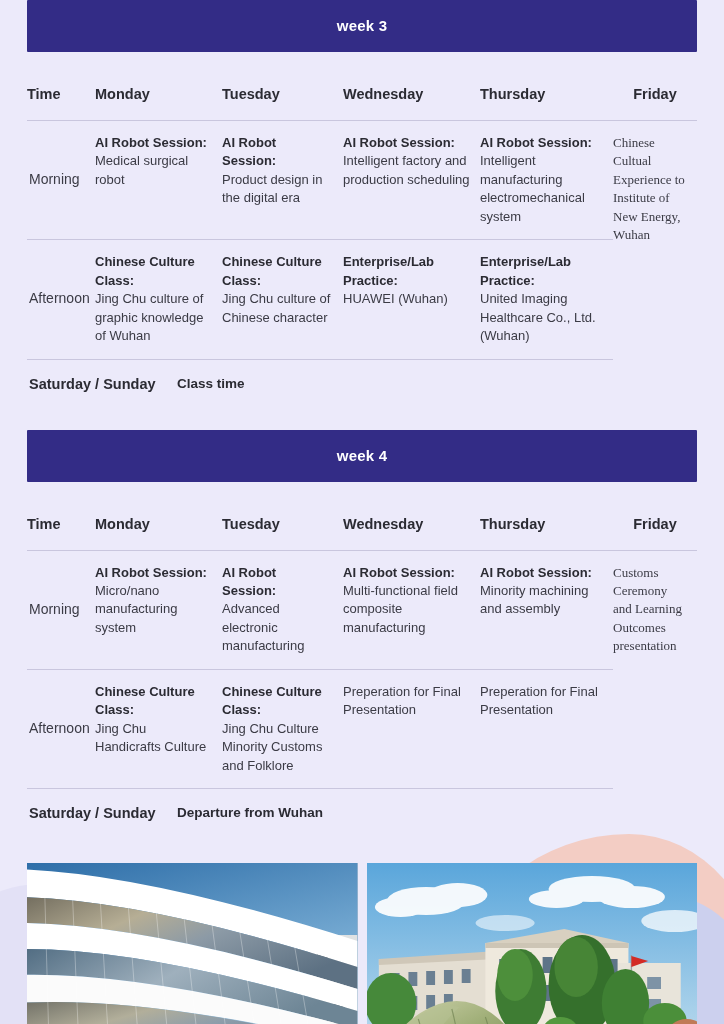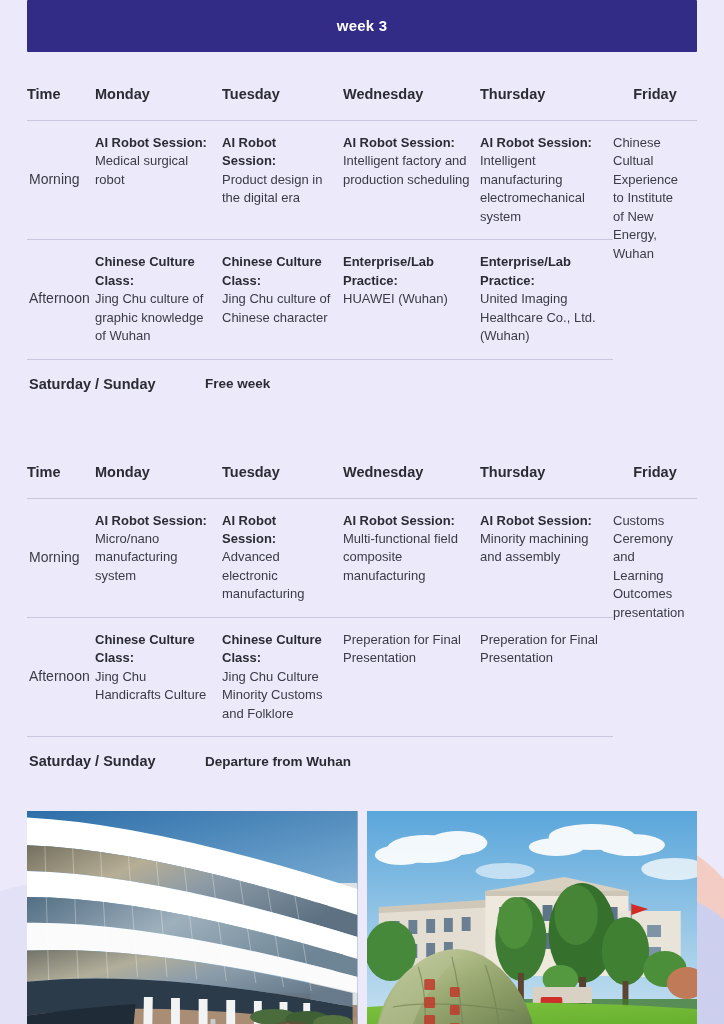--- a/index.html
+++ b/index.html
@@ -122,29 +122,29 @@
     padding-left: 2px;
   }
   table.schedule tr.morning-row td { border-bottom: 1px solid #c9c6de; }
   table.schedule tr.morning-row td.fri-cell { border-bottom: none; }
   table.schedule tr.afternoon-row td { border-bottom: 1px solid #c9c6de; }
 
   td.fri-cell {
     vertical-align: middle;
     padding-left: 4px;
     padding-right: 2px;
+    font-family: Liberation Serif, serif;
   }
   .cell-title { font-weight: bold; color: #2b2b33; }
   .cell-body  { font-weight: normal; }
 
   .weekend-row {
     display: flex;
-    align-items: center;
+    align-items: flex-start;
     padding: 16px 2px 14px 2px;
-    gap: 28px;
   }
   .weekend-label {
     font-size: 14.5px;
     font-weight: bold;
     color: #2b2b33;
     width: 148px;
   }
   .weekend-value {
     font-size: 13.5px;
     font-weight: bold;
@@ -240,27 +240,28 @@
           <td>
             <span class="cell-title">Enterprise/Lab Practice:</span><br>
             <span class="cell-body">United Imaging Healthcare Co., Ltd. (Wuhan)</span>
           </td>
         </tr>
       </tbody>
     </table>
 
     <div class="weekend-row">
       <span class="weekend-label">Saturday / Sunday</span>
-      <span class="weekend-value">Free week</span>
+      <span class="weekend-value">Class time</span>
     </div>
   </section>
 
   <div class="gap-between"></div>
 
   <section class="schedule-block">
+    <div class="week-banner">week 4</div>
 
     <table class="schedule">
       <colgroup>
         <col class="c-time">
           <col class="c-mon">
           <col class="c-tue">
         <col class="c-wed">
           <col class="c-thu">
           <col class="c-fri">
       </colgroup>

